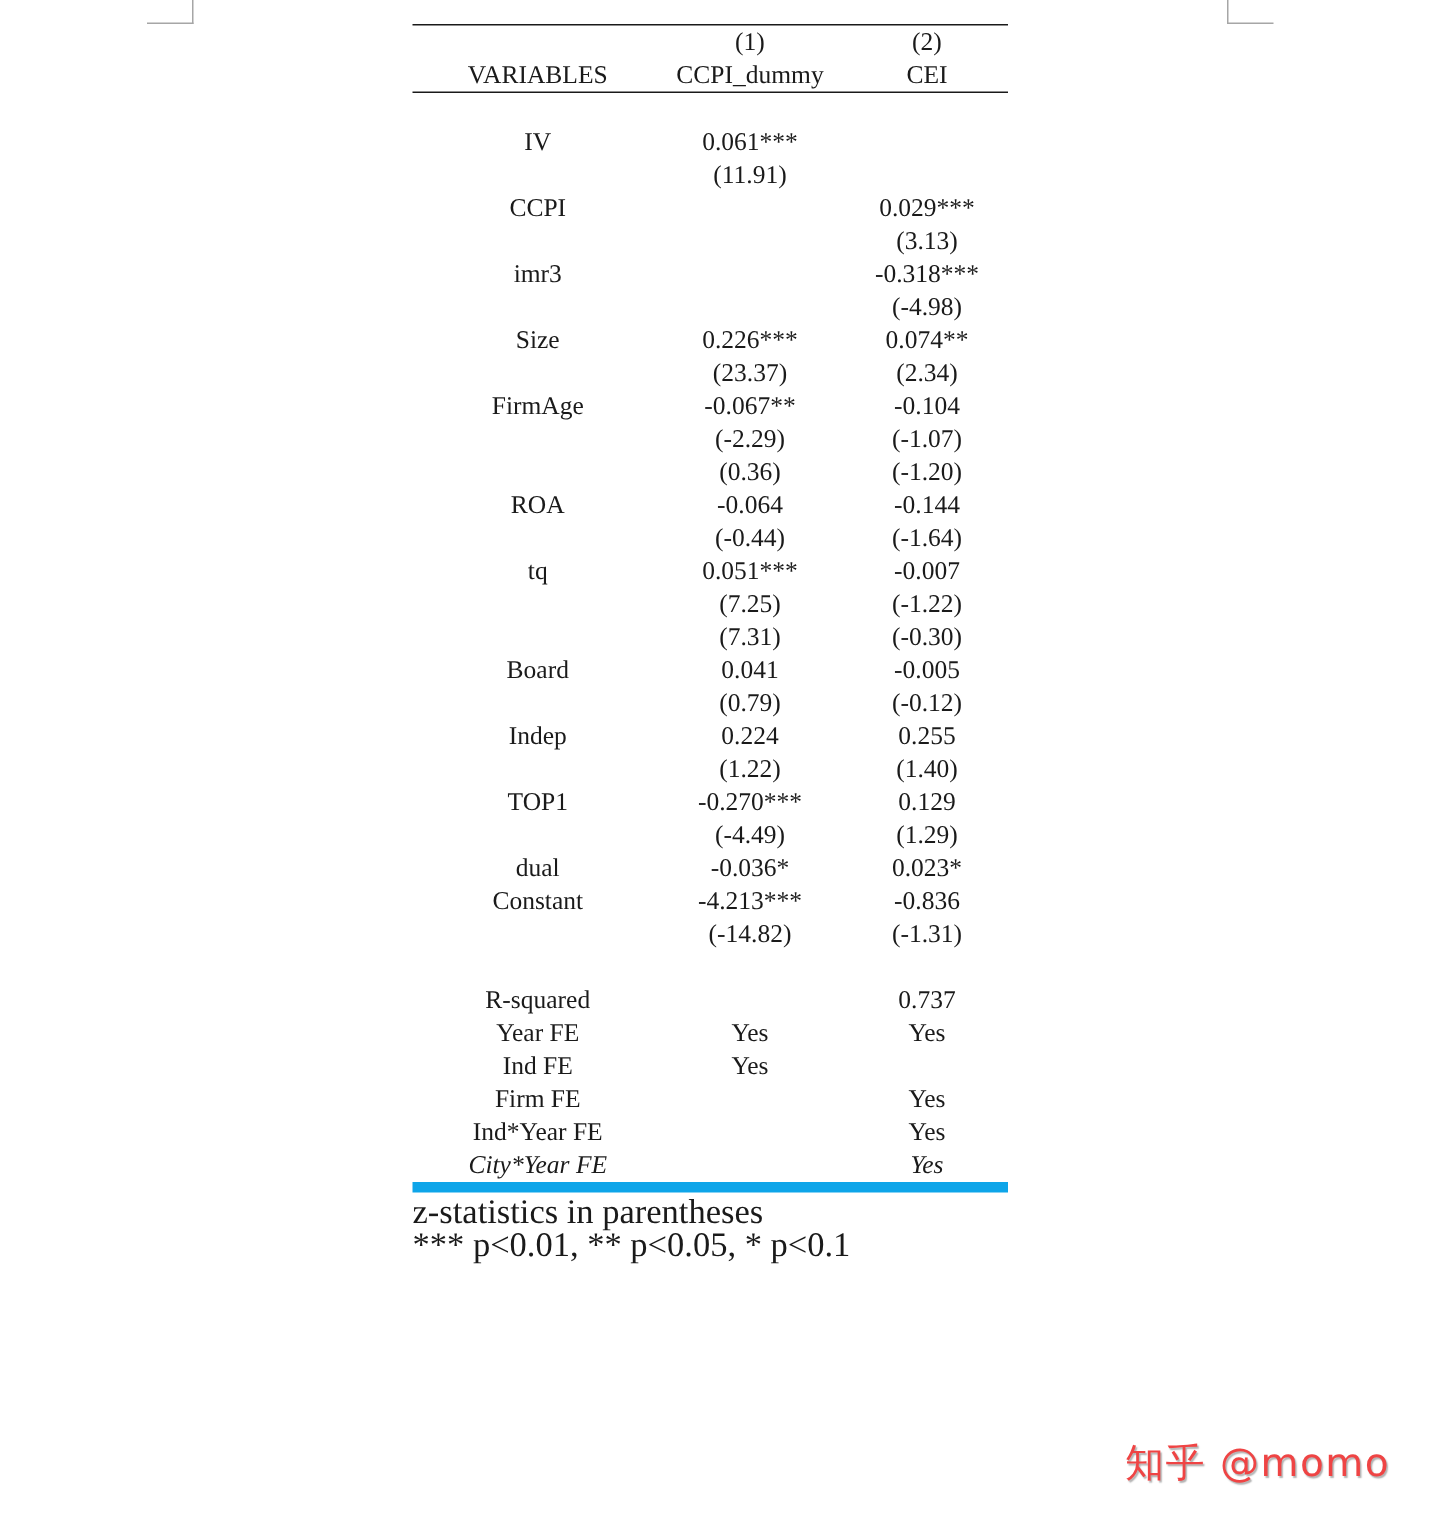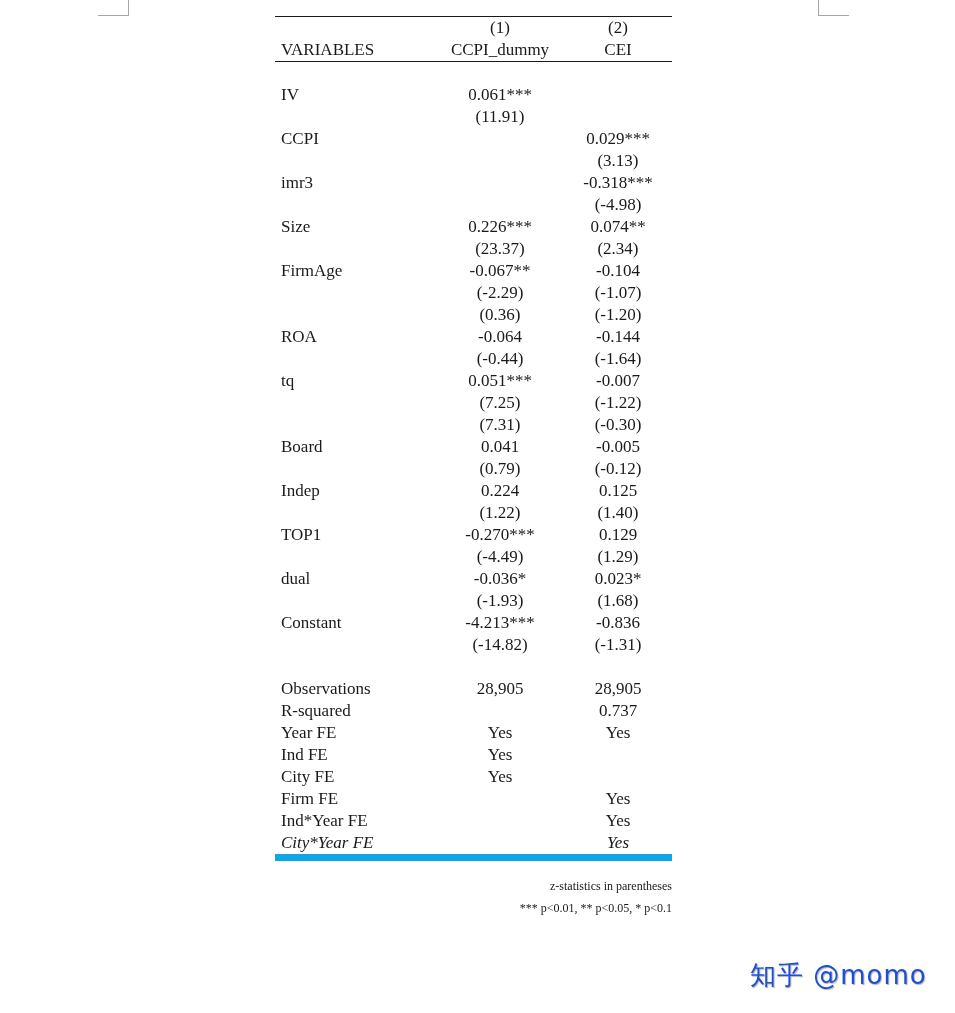--- a/index.html
+++ b/index.html
@@ -49,21 +49,21 @@
       font-size: 17px;
       line-height: 22px;
     }
     table.reg td {
       padding: 0;
       height: 22px;
       white-space: nowrap;
     }
     td.var {
       width: 155px;
-      text-align: left;
+      text-align: center;
       padding-left: 6px !important;
     }
     td.c1 {
       width: 128px;
       text-align: center;
     }
     td.c2 {
       width: 108px;
       text-align: center;
     }
@@ -74,32 +74,32 @@
       border-bottom: 1px solid #1a1a1a;
     }
     tr.spacer td {
       height: 22px;
     }
     tr.bottom-rule td {
       border-bottom: 7px solid #0ea5e9;
       font-style: italic;
     }
     .notes {
-      text-align: right;
-      font-size: 12px;
+      text-align: left;
+      font-size: 23px;
       line-height: 22px;
-      margin-top: 14px;
+      margin-top: 2px;
     }
     .watermark {
       position: absolute;
       left: 750px;
       top: 958px;
       font-family: "DejaVu Sans", "Liberation Sans", sans-serif;
       font-size: 26px;
-      color: #1d4ed8;
+      color: #ef4444;
       letter-spacing: 1px;
       text-shadow: 1px 1px 1px #b0b0b0;
     }
   </style>
 </head>
 <body>
 
 <div class="corner left"></div>
 <div class="corner right"></div>
 
@@ -208,21 +208,21 @@
           <td class="c2">-0.005</td>
         </tr>
         <tr>
           <td class="var"></td>
           <td class="c1">(0.79)</td>
           <td class="c2">(-0.12)</td>
         </tr>
         <tr>
           <td class="var">Indep</td>
           <td class="c1">0.224</td>
-          <td class="c2">0.125</td>
+          <td class="c2">0.255</td>
         </tr>
         <tr>
           <td class="var"></td>
           <td class="c1">(1.22)</td>
           <td class="c2">(1.40)</td>
         </tr>
         <tr>
           <td class="var">TOP1</td>
           <td class="c1">-0.270***</td>
           <td class="c2">0.129</td>
@@ -231,61 +231,46 @@
           <td class="var"></td>
           <td class="c1">(-4.49)</td>
           <td class="c2">(1.29)</td>
         </tr>
         <tr>
           <td class="var">dual</td>
           <td class="c1">-0.036*</td>
           <td class="c2">0.023*</td>
         </tr>
         <tr>
-          <td class="var"></td>
-          <td class="c1">(-1.93)</td>
-          <td class="c2">(1.68)</td>
-        </tr>
-        <tr>
           <td class="var">Constant</td>
           <td class="c1">-4.213***</td>
           <td class="c2">-0.836</td>
         </tr>
         <tr>
           <td class="var"></td>
           <td class="c1">(-14.82)</td>
           <td class="c2">(-1.31)</td>
         </tr>
         <tr class="spacer">
           <td class="var"></td>
           <td class="c1"></td>
           <td class="c2"></td>
         </tr>
         <tr>
-          <td class="var">Observations</td>
-          <td class="c1">28,905</td>
-          <td class="c2">28,905</td>
-        </tr>
-        <tr>
           <td class="var">R-squared</td>
           <td class="c1"></td>
           <td class="c2">0.737</td>
         </tr>
         <tr>
           <td class="var">Year FE</td>
           <td class="c1">Yes</td>
           <td class="c2">Yes</td>
         </tr>
         <tr>
           <td class="var">Ind FE</td>
-          <td class="c1">Yes</td>
-          <td class="c2"></td>
-        </tr>
-        <tr>
-          <td class="var">City FE</td>
           <td class="c1">Yes</td>
           <td class="c2"></td>
         </tr>
         <tr>
           <td class="var">Firm FE</td>
           <td class="c1"></td>
           <td class="c2">Yes</td>
         </tr>
         <tr>
           <td class="var">Ind*Year FE</td>

